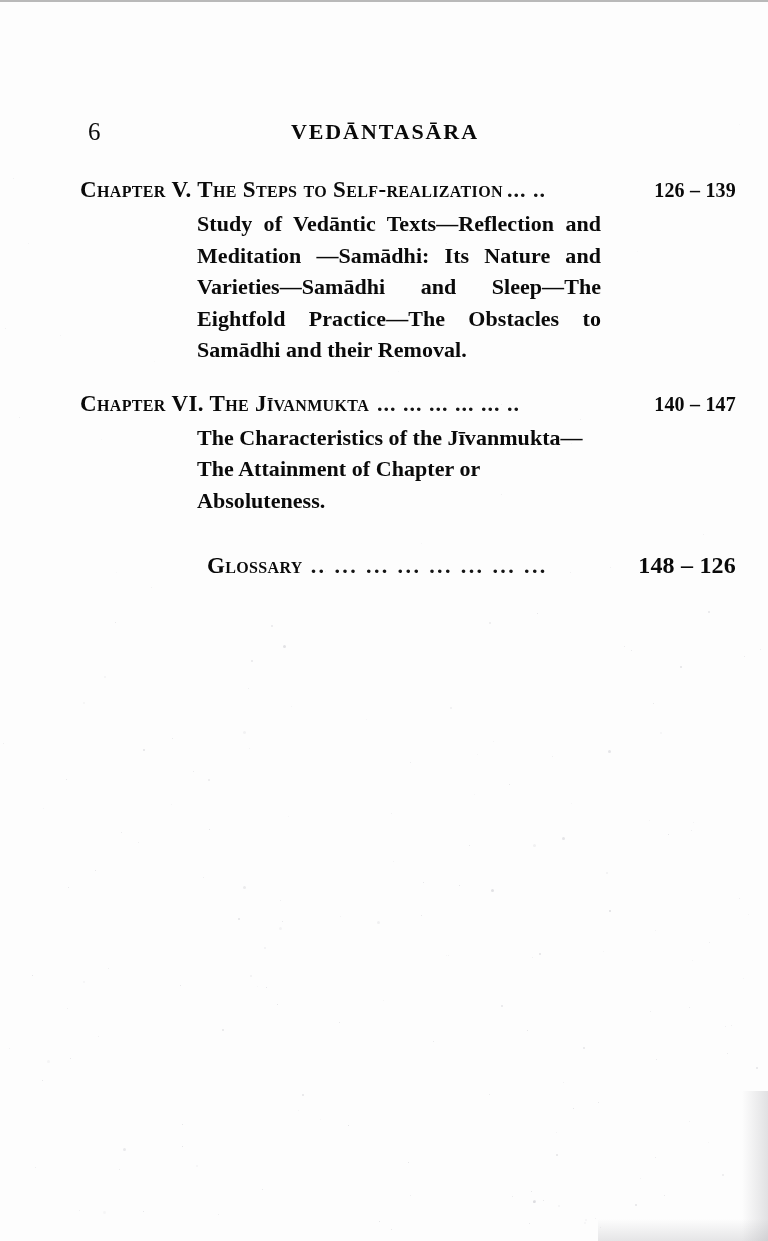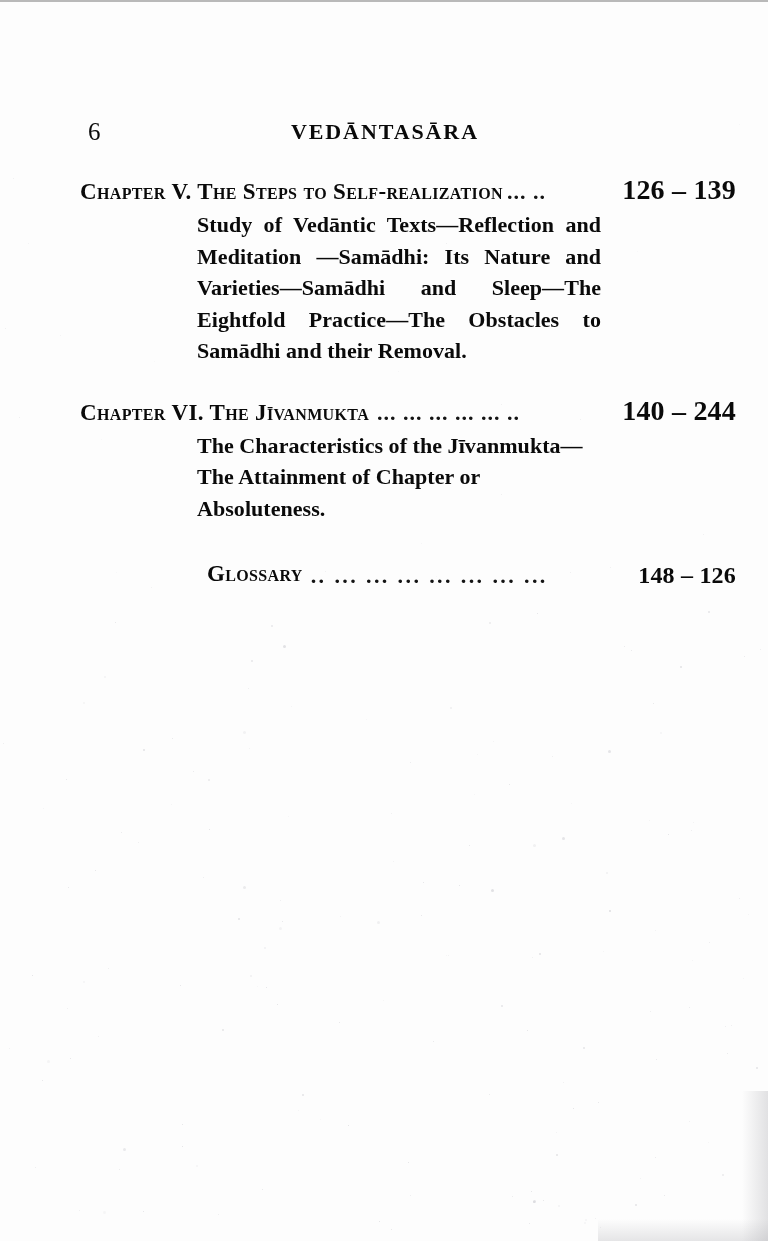--- a/index.html
+++ b/index.html
@@ -117,21 +117,21 @@
     font-size: 22px;
     font-weight: 700;
     letter-spacing: 1px;
     padding: 0 8px;
     color: #141414;
   }
   .leaders.tight { padding-left: 4px; }
   .pages {
     flex: 0 0 auto;
     text-align: right;
-    font-size: 28px;
+    font-size: 20px;
     font-weight: 700;
     white-space: nowrap;
     letter-spacing: .2px;
   }
 
   
   .desc {
     margin: 2px 0 0 117px;
     width: 404px;
     font-size: 22px;
@@ -140,21 +140,21 @@
     text-justify: inter-word;
     font-weight: 600;
     letter-spacing: .05px;
   }
   .desc.nojust { text-align: left; }
 
   
   .backmatter { margin-top: 34px; }
   .backrow {
     display: flex;
-    align-items: flex-end;
+    align-items: center;
     margin-left: 127px;
     width: 529px;
     margin-bottom: 23px;
   }
   .backrow .chap-title { font-size: 23px; line-height: 31px; font-weight: 700; }
   .backrow .leaders { letter-spacing: 2.4px; }
   .backrow .pages { font-size: 24px; }
 </style>
 </head>
 <body>
@@ -352,25 +352,25 @@
 
       <div class="entry">
         <div class="titleline">
           <span class="chap-title">Chapter V. The Steps to Self-realization</span>
           <span class="leaders tight">...  ..</span>
           <span class="pages">126 – 139</span>
         </div>
         <div class="desc">Study of Vedāntic Texts—Reflection and Meditation —Samādhi: Its Nature and Varieties—Samādhi and Sleep—The Eightfold Practice—The Obstacles to Samādhi and their Removal.</div>
       </div>
 
-      <div class="entry" style="margin-top:28px;">
+      <div class="entry" style="margin-top:22px;">
         <div class="titleline">
           <span class="chap-title">Chapter VI. The Jīvanmukta</span>
           <span class="leaders">...   ...   ...   ...   ...   ..</span>
-          <span class="pages">140 – 244</span>
+          <span class="pages">140 – 147</span>
         </div>
         <div class="desc nojust">The Characteristics of the Jīvanmukta—The Attainment of Chapter or Absoluteness.</div>
       </div>
 
       <div class="backmatter">
 
         <div class="backrow">
           <span class="chap-title">Glossary</span>
           <span class="leaders">..   ...   ...   ...   ...   ...   ...   ...</span>
           <span class="pages">148 – 126</span>

